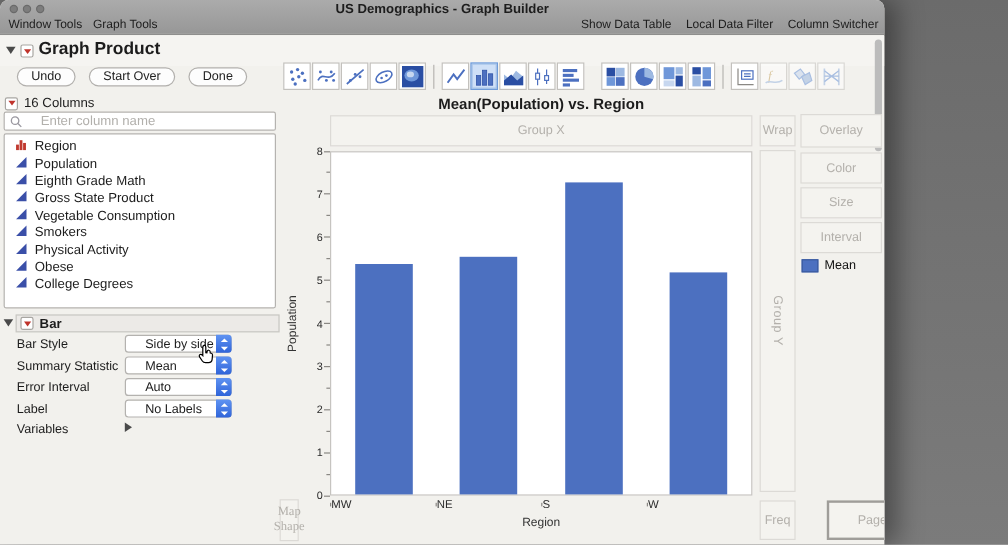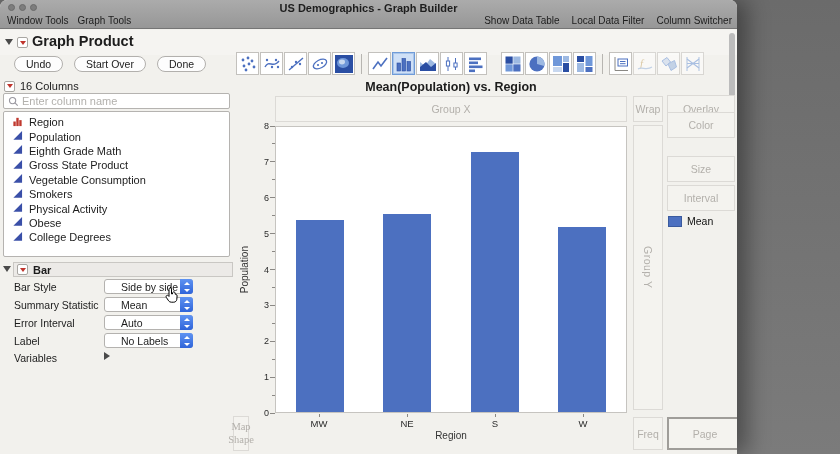--- a/index.html
+++ b/index.html
@@ -47,21 +47,21 @@
   .tool-icon svg { width:18px; height:18px; }
   .tool-icon.selected { background:#cfe0f7; border:1px solid #6f9bd8; box-shadow:0 0 0 1px #aac6ea inset; }
   .tool-icon.disabled { opacity:.55; }
   .tool-sep { width:1px; height:20px; background:#b7b5b1; margin:0 5px; }
   .tool-gap { width:12px; }
   
   .count-row { position:absolute; left:4px; top:80px; display:flex; align-items:center; gap:5px; }
   .count-row .label { font-size:11px; }
   .search-box {
     position:absolute; left:3px; top:93px; width:227px; height:16px; background:#fff;
-    border:1px solid #b5b3b0; border-radius:2px; display:flex; align-items:center; padding:0 4px; gap:3px;
+    border:1px solid #b5b3b0; border-radius:2px; display:flex; align-items:center; padding:0 4px; gap:15px;
   }
   .search-box input { border:none; outline:none; flex:1; font-size:11px; font-family:inherit; color:#333; background:transparent; }
   .search-box input::placeholder { color:#b2b0ac; }
   .col-list { position:absolute; left:3px; top:111px; width:227px; height:146px; background:#fff; border:1px solid #b5b3b0; border-radius:2px; padding-top:3px; overflow:hidden; }
   .col-item { display:flex; align-items:center; gap:6px; height:14.4px; padding-left:8px; font-size:11px; }
   .col-item svg { width:11px; height:11px; flex:none; }
   .col-scrollbar { position:absolute; right:2px; top:33px; width:6px; height:93px; border-radius:3px; background:#bcbcbc; }
   
   .bar-disc { position:absolute; left:3px; top:266px; }
   .bar-header { position:absolute; left:13px; top:262px; width:220px; height:15px; background:#eceae7; border:1px solid #c9c7c3; display:flex; align-items:center; gap:5px; padding-left:3px; }
@@ -77,41 +77,41 @@
   .stepper i.dn { bottom:2.5px; border-top:3.5px solid #fff; }
   .vars-row { position:absolute; left:14px; top:352px; display:flex; }
   .vars-row .plabel { width:90px; font-size:10.5px; }
   
   .chart-outer { position:absolute; left:233px; top:78px; width:504px; height:376px; }
   .chart-title { position:absolute; left:42px; top:2px; width:352px; text-align:center; font-size:12.5px; font-weight:700; }
   .zone { position:absolute; background:#f4f3ef; border:1px solid #dcdad6; color:#b3b0ab; display:flex; align-items:center; justify-content:center; font-size:10.5px; text-align:center; }
   .zone-groupx { left:42px; top:18px; width:352px; height:26px; }
   .zone-wrap { left:400px; top:18px; width:30px; height:26px; }
   .zone-overlay { left:434px; top:17px; width:68px; height:28px; }
-  .zone-color { left:434px; top:34px; width:68px; height:26px; }
+  .zone-color { left:434px; top:49px; width:68px; height:26px; }
   .zone-size { left:434px; top:78px; width:68px; height:26px; }
   .zone-interval { left:434px; top:107px; width:68px; height:26px; }
   .zone-groupy { left:400px; top:47px; width:30px; height:285px; }
   .zone-groupy span { writing-mode:vertical-lr; letter-spacing:.5px; }
   .zone-freq { left:400px; top:339px; width:30px; height:33px; }
-  .zone-page { left:434px; top:339px; width:76px; height:33px; border:2px solid #9f9d99; }
+  .zone-page { left:456px; top:339px; width:76px; height:33px; border:2px solid #9f9d99; }
   .zone-mapshape { left:0px; top:338px; width:16px; height:35px; line-height:1.2;font-family:Liberation Serif, serif; }
   .legend-row { position:absolute; left:435px; top:137px; display:flex; align-items:center; gap:5px; }
   .legend-swatch { width:14px; height:11px; border:1px solid #3a5a9e; }
   .legend-label { font-size:10.5px; color:#111; }
   .plot { position:absolute; left:42px; top:48px; width:352px; height:287px; background:#fff; border:1px solid #c6c4c0; }
   .bars { position:absolute; left:0; top:0; width:100%; height:100%; display:flex; align-items:flex-end; }
   .bar-slot { width:25%; height:100%; display:flex; align-items:flex-end; justify-content:center; }
   .bar { width:55%; background:var(--bar-color,#4c70c0); }
   .ylabel-wrap { position:absolute; left:4px; top:48px; height:287px; width:14px; display:flex; align-items:center; justify-content:center; }
   .ylabel-wrap span { writing-mode:vertical-rl; transform:rotate(180deg); font-size:10px; color:#333; }
   .ytick { position:absolute; background:#8a8884; height:1px; }
   .ytick-label { position:absolute; width:20px; text-align:right; font-size:9px; color:#2b2b2b; line-height:10px; }
   .xrow { position:absolute; left:42px; top:336px; width:352px; display:flex; }
-  .x-slot { width:25%; display:flex; flex-direction:column; align-items:center; }
+  .x-slot { width:25%; display:flex; align-items:center; }
   .x-slot .xtick { width:1px; height:3px; background:#8a8884; }
   .x-slot .xcat { font-size:9.5px; color:#2b2b2b; margin-top:1px; }
   .xaxis-label { position:absolute; left:42px; top:352px; width:352px; text-align:center; font-size:10px; color:#333; }
   .cursor { position:absolute; left:163px; top:286px; width:20px; height:20px; z-index:50; pointer-events:none; }
 </style>
 </head>
 <body>
 
 <div class="window">
 

